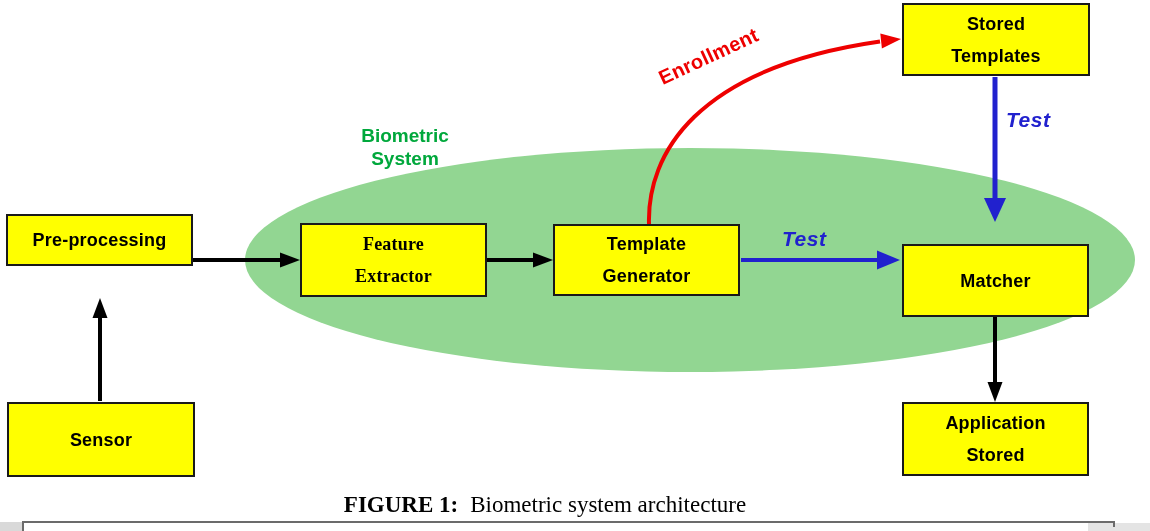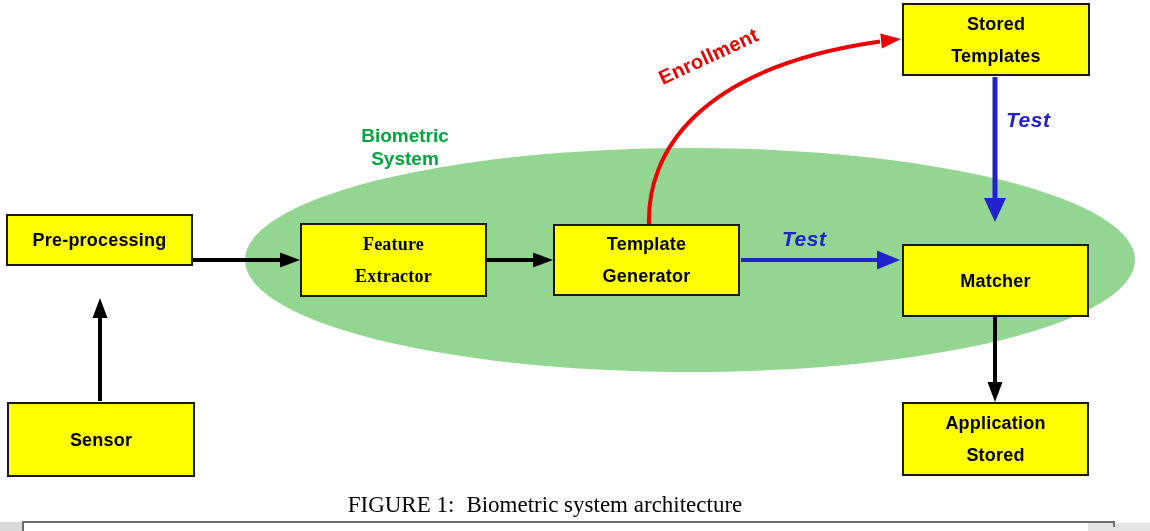--- a/index.html
+++ b/index.html
@@ -35,21 +35,21 @@
     transform:rotate(-25deg);letter-spacing:.3px;
   }
   .test-label{
     color:var(--test_blue);font-weight:bold;font-style:italic;font-size:21px;
     letter-spacing:.5px;
   }
   .caption{
     position:absolute;left:0;top:492px;width:1090px;text-align:center;z-index:3;
     font-family:"Liberation Serif", serif;font-size:23px;color:var(--caption_text);
   }
-  .caption .prefix{font-weight:normal;}
+  .caption .prefix{font-weight:bold;}
   .caption .rest{margin-left:12px;}
   .strip{position:absolute;z-index:4;}
 </style>
 </head>
 <body>
 
 <div class="canvas">
 
   <svg class="layer" viewBox="0 0 1150 531">
 

